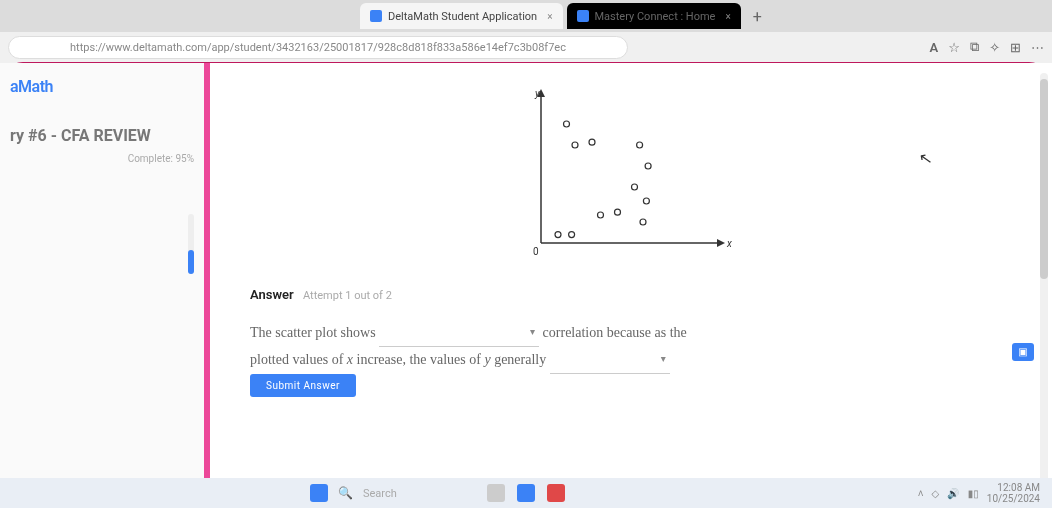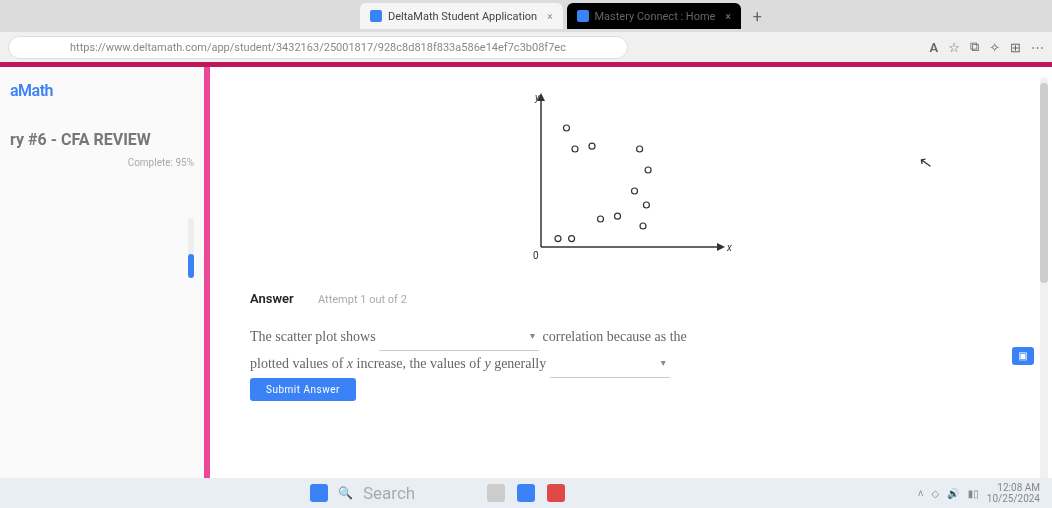--- a/index.html
+++ b/index.html
@@ -6,21 +6,22 @@
   body {
     font-family: -apple-system, BlinkMacSystemFont, "Segoe UI", Roboto, Arial, sans-serif;
     background: #f0f0f0;
     width: 1052px;
     height: 508px;
     overflow: hidden;
     position: relative;
   }
   .browser-chrome {
     background: #e8e8e8;
-    border-bottom: 5px solid #be185d;
+    border-bottom: 1px solid #be185d;
+    border-radius: 23px;
   }
   .tab-bar {
     display: flex;
     align-items: center;
     height: 32px;
     padding-left: 360px;
     gap: 4px;
     background: #dcdcdc;
   }
   .tab {
@@ -90,21 +91,21 @@
     overflow: hidden;
   }
   .question {
     font-family: Georgia, "Times New Roman", serif;
     font-size: 17px;
     color: #222;
     margin-bottom: 20px;
   }
   .chart-wrap { text-align: center; margin-bottom: 20px;}
   .answer-label { font-size: 13px; color: #222; font-weight:600; margin-top: 20px;}
-  .answer-label .attempt { font-weight:400; color:#aaa; font-size:11px; margin-left:21px;}
+  .answer-label .attempt { font-weight:400; color:#aaa; font-size:11px; margin-left:6px;}
   .answer-line {
     font-family: Georgia, "Times New Roman", serif;
     font-size: 14px;
     color: #666;
     margin-top: 18px;
     line-height: 1.9;
   }
   .dropdown {
     display: inline-block;
     min-width: 160px;
@@ -258,21 +259,21 @@
       <div class="scrollbar-thumb"></div>
     </div>
     <div class="cursor">↖</div>
   </main>
 </div>
 
 <div class="taskbar">
   <div class="group-left">
     <span class="tb-icon tb-blue"></span>
     <span style="color:#888;">🔍</span>
-    <span style="color:#aaa;font-size:17px;">Search</span>
+    <span style="color:#aaa;font-size:11px;">Search</span>
   </div>
   <span class="tb-icon" style="background:#ccc;"></span>
   <span class="tb-icon tb-blue"></span>
   <span class="tb-icon tb-red"></span>
   <div class="group-right">
     <span>˄</span>
     <span>◇</span>
     <span>🔊</span>
     <span>▮▯</span>
     <span style="text-align:right;line-height:1.1;">

